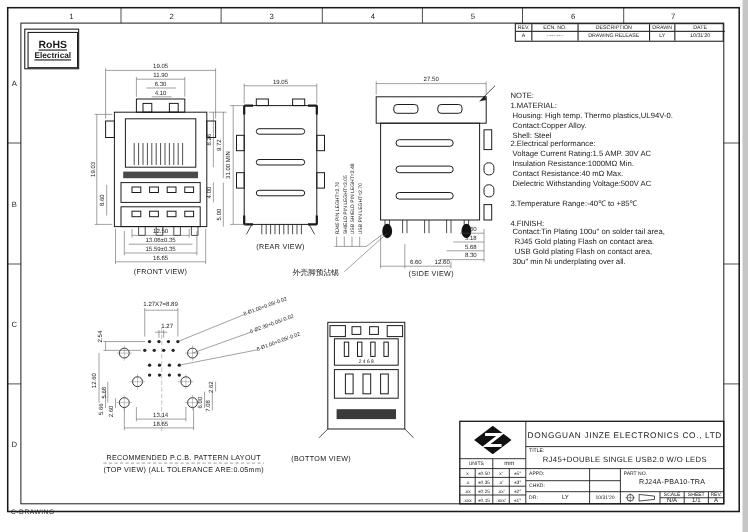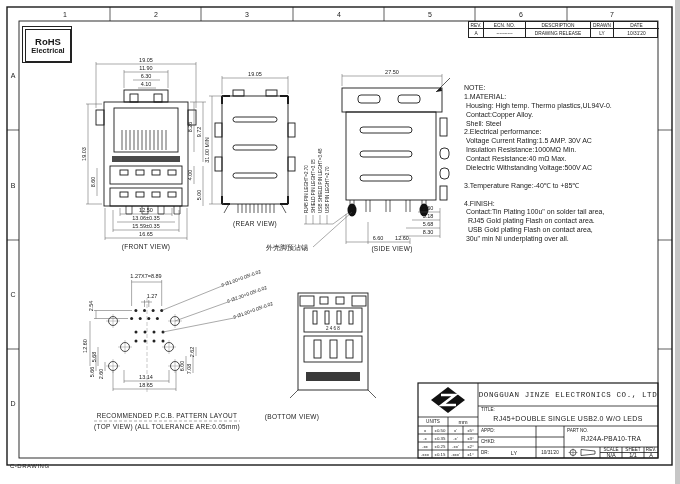--- a/index.html
+++ b/index.html
@@ -15,40 +15,40 @@
   .grid-num{font-size:7px;}
   .pinlbl{font-size:4.6px;}
   .callout-t{font-size:4.8px;}
   .cn{font-size:7px;}
   .tiny{font-size:4.5px;}
 
   
   .rohs{left:22px;top:26px;width:50px;height:37px;border:1.5px solid #222;
         padding:2px;box-sizing:border-box;}
   .rohs-in{border:1px solid #222;width:100%;height:100%;display:flex;flex-direction:column;
-           align-items:center;justify-content:center;font-weight:bold;line-height:1;}
+           align-items:center;justify-content:center;font-weight:bold;line-height:1;text-decoration:underline;}
   .rohs-l1{font-size:9.5px;}
   .rohs-l2{font-size:7.5px;}
 
   
   .revtable{left:468px;top:21px;width:190px;height:17px;display:grid;
             grid-template-columns:15px 42px 65px 23px 45px;grid-template-rows:7px 8px;
             border:1px solid #222;box-sizing:border-box;font-size:4.8px;text-align:center;}
   .revtable>div{border-right:1px solid #222;border-bottom:1px solid #222;
                 display:flex;align-items:center;justify-content:center;overflow:hidden;}
   .revtable>div:nth-child(5n){border-right:none;}
   .revtable>div:nth-child(n+6){border-bottom:none;}
 
   
   .notes{left:464px;top:84px;width:206px;font-size:7px;line-height:8.9px;}
   .note-line{height:8.9px;white-space:pre;overflow:visible;}
 
   
   .tb-cell{position:absolute;display:flex;align-items:center;justify-content:center;overflow:hidden;}
-  .tb-company{font-size:7.5px;letter-spacing:.6px;font-family:Liberation Mono, monospace;}
+  .tb-company{font-size:7.5px;letter-spacing:.6px;}
   .tb-title{font-size:7px;letter-spacing:.3px;}
   .tb-small{font-size:4.6px;}
   .tb-label{position:absolute;font-size:4.6px;}
   .tb-part{font-size:6.5px;letter-spacing:.2px;}
   .tb-val{font-size:5.5px;}
   .tol{font-size:4.4px;}
 
   .corner-note{left:10px;top:463px;font-size:6px;letter-spacing:.5px;}
 </style>
 </head>

